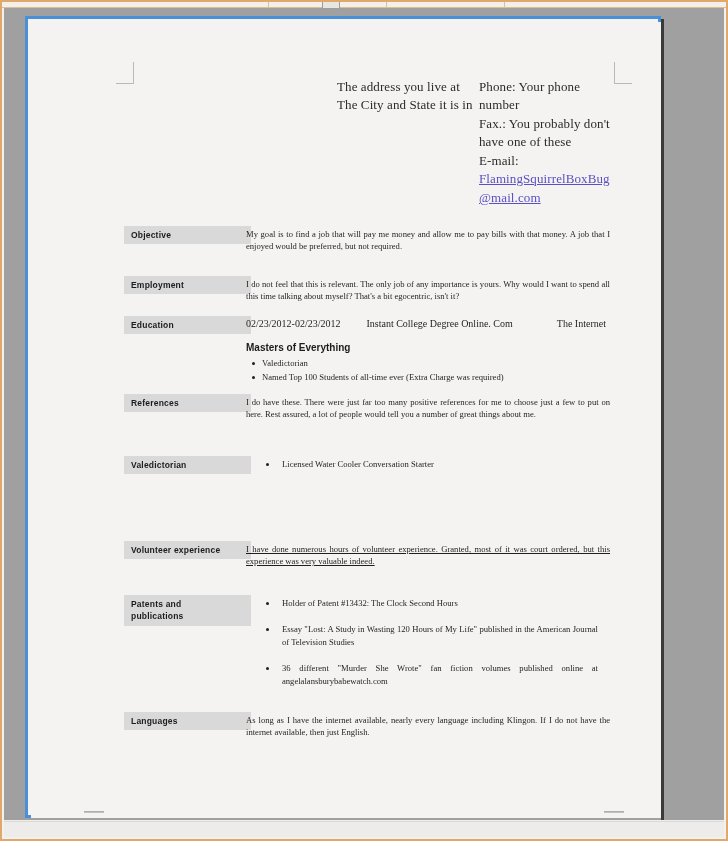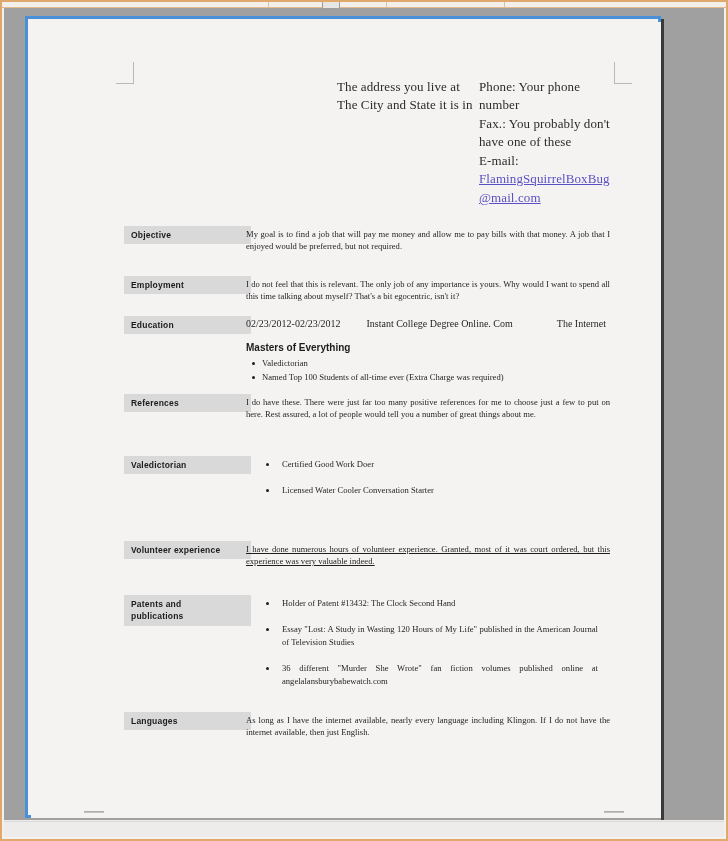--- a/index.html
+++ b/index.html
@@ -315,41 +315,40 @@
           <div class="label-box">References</div>
           <div class="body-col" style="top:2px;">
             <p>I do have these. There were just far too many positive references for me to choose just a few to put on here. Rest assured, a lot of people would tell you a number of great things about me.</p>
           </div>
         </div>
 
         <div class="row" style="top:434px;">
           <div class="label-box">Valedictorian</div>
           <div class="body-col" style="top:0px;">
             <ul class="bullets wide">
-              <li>Certified Good Work Doer</li>
               <li>Licensed Water Cooler Conversation Starter</li>
             </ul>
           </div>
         </div>
 
         <div class="row" style="top:519px;">
           <div class="label-box">Volunteer experience</div>
           <div class="body-col" style="top:2px;text-decoration:underline;">
             <p>I have done numerous hours of volunteer experience. Granted, most of it was court ordered, but this experience was very valuable indeed.</p>
           </div>
         </div>
 
         <div class="row" style="top:573px;">
           <div class="label-box">
             <div>Patents and</div>
             <div>publications</div>
           </div>
           <div class="body-col" style="top:0px; width:352px;">
             <ul class="bullets wide">
-              <li>Holder of Patent #13432: The Clock Second Hand</li>
+              <li>Holder of Patent #13432: The Clock Second Hours</li>
               <li>Essay "Lost: A Study in Wasting 120 Hours of My Life" published in the American Journal of Television Studies</li>
               <li>36 different "Murder She Wrote" fan fiction volumes published online at angelalansburybabewatch.com</li>
             </ul>
           </div>
         </div>
 
         <div class="row" style="top:690px;">
           <div class="label-box">Languages</div>
           <div class="body-col" style="top:2px;">
             <p>As long as I have the internet available, nearly every language including Klingon. If I do not have the internet available, then just English.</p>

